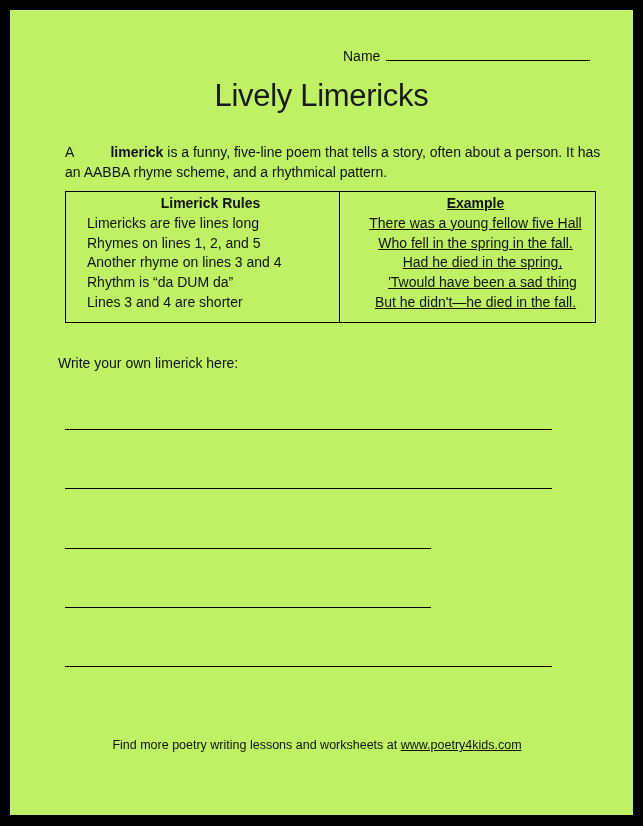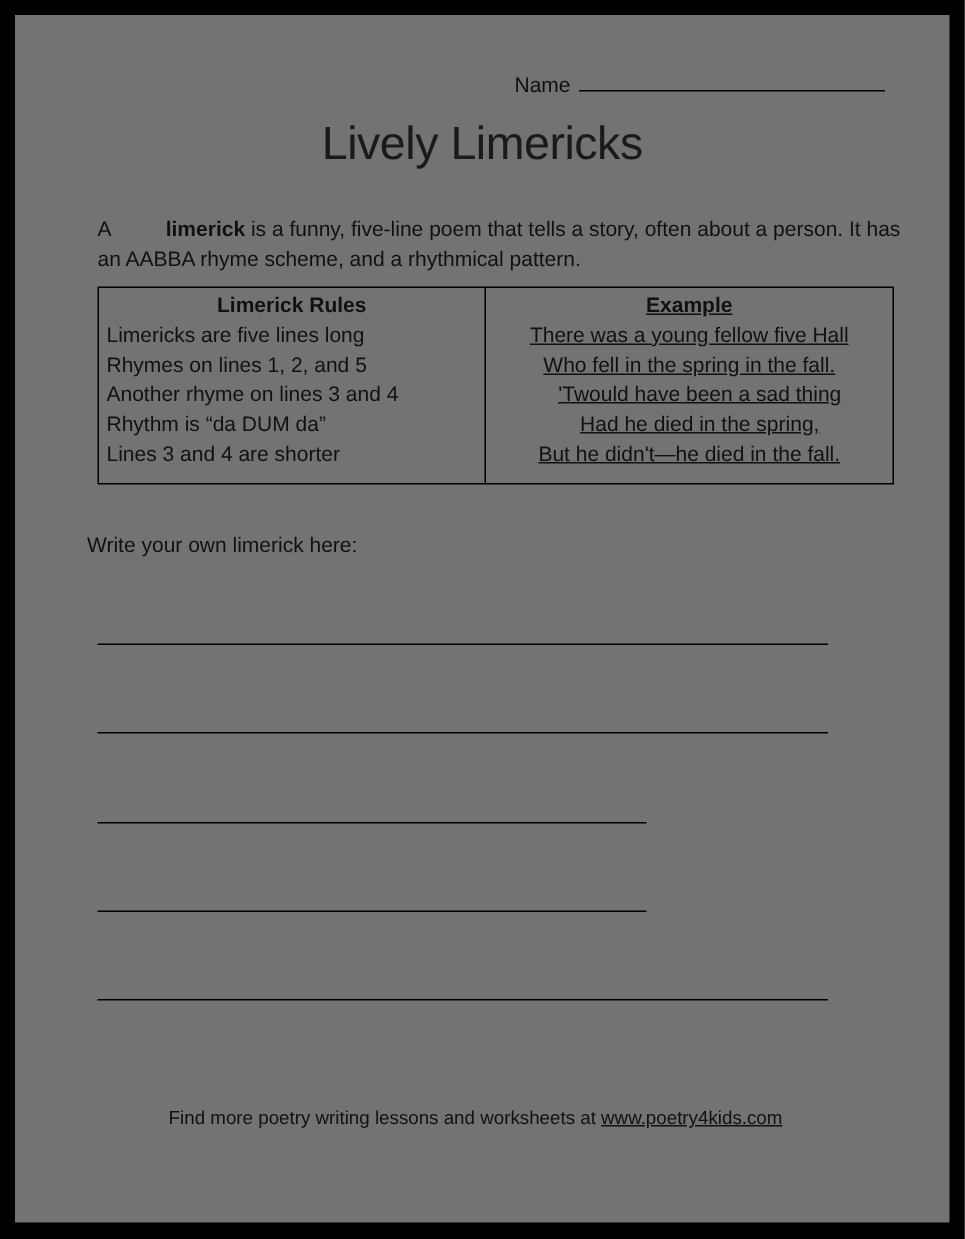--- a/index.html
+++ b/index.html
@@ -8,21 +8,21 @@
       background: #000;
       position: relative;
       overflow: hidden;
       font-family: "Liberation Sans", "DejaVu Sans", sans-serif;
       color: #111;
     }
     .page {
       position: absolute;
       left: 10px; top: 10px;
       width: 623px; height: 805px;
-      background: #737373;
+      background: #bef264;
     }
     .name-row {
       position: absolute;
       left: 333px; top: 38px;
       font-size: 14px;
       display: flex; align-items: flex-end;
     }
     .name-line {
       display: inline-block;
       width: 204px; height: 1px;
@@ -54,20 +54,21 @@
       width: 531px; height: 132px;
       border: 1.3px solid #000;
       box-sizing: border-box;
       display: flex;
     }
     .col {
       box-sizing: border-box;
       font-size: 14px;
       line-height: 19.8px;
       padding-top: 2px;
+      margin-left: 16px;
     }
     .col-rules {
       width: 258px;
       border-right: 1.3px solid #000;
       padding-left: 5px;
     }
     .col-example {
       flex: 1;
       text-align: center;
       text-decoration: underline;
@@ -117,22 +118,22 @@
       <div>Limericks are five lines long</div>
       <div>Rhymes on lines 1, 2, and 5</div>
       <div>Another rhyme on lines 3 and 4</div>
       <div>Rhythm is “da DUM da”</div>
       <div>Lines 3 and 4 are shorter</div>
     </div>
     <div class="col col-example">
       <div class="col-head">Example</div>
       <div>There was a young fellow five Hall</div>
       <div>Who fell in the spring in the fall.</div>
+      <div style="padding-left:14px"> Had he died in the spring,</div>
       <div style="padding-left:14px"> 'Twould have been a sad thing</div>
-      <div style="padding-left:14px"> Had he died in the spring,</div>
       <div>But he didn't—he died in the fall.</div>
     </div>
   </div>
 
   <div class="prompt">Write your own limerick here:</div>
 
   <div class="write-line" style="top:419px; width:487px;"></div>
   <div class="write-line" style="top:478px; width:487px;"></div>
   <div class="write-line" style="top:538px; width:366px;"></div>
   <div class="write-line" style="top:597px; width:366px;"></div>

